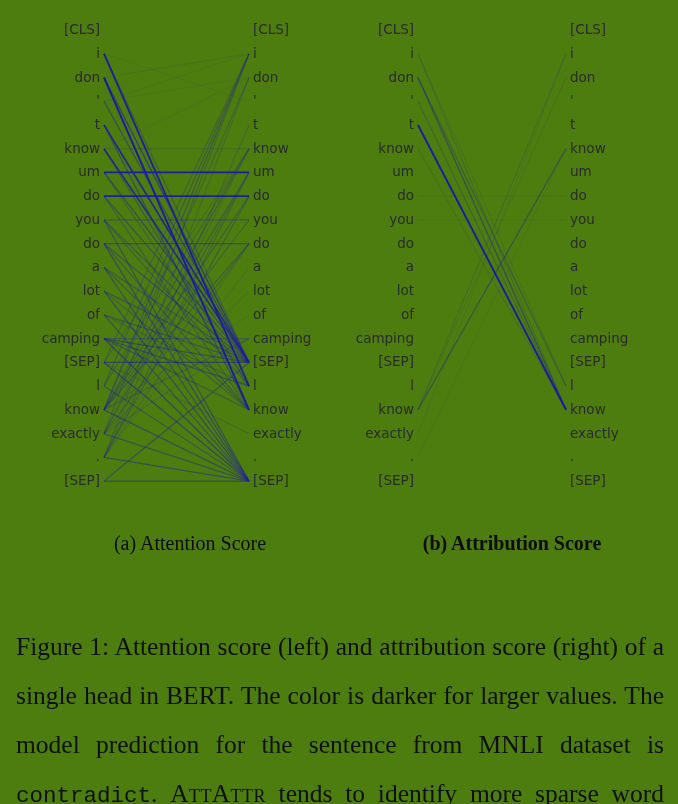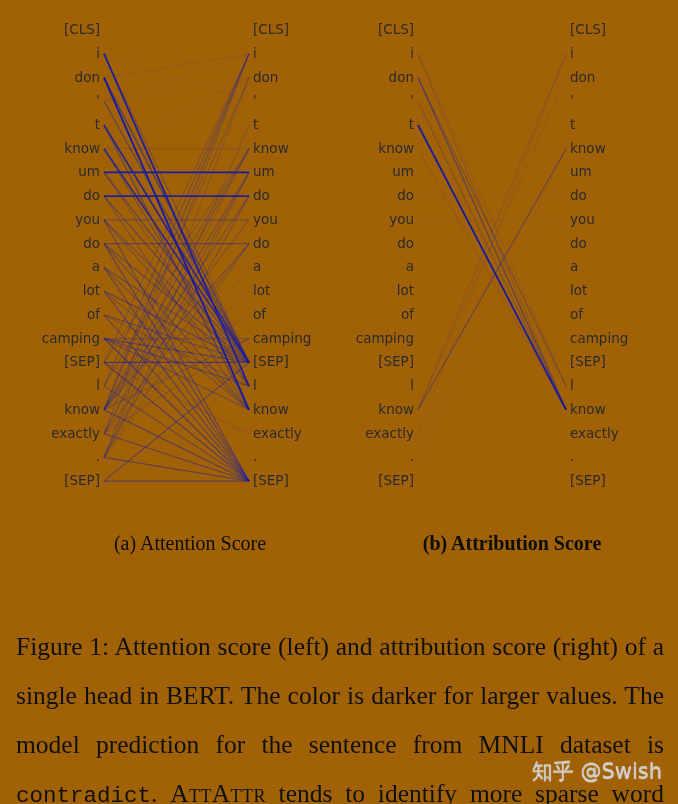--- a/index.html
+++ b/index.html
@@ -1,16 +1,16 @@
 <!DOCTYPE html>
 <html><head>
 <meta charset="utf-8">
 <style>
   html,body{margin:0;padding:0;background:#ffffff;}
-  .page{position:relative;width:678px;height:804px;background:#a16207;overflow:hidden;
+  .page{position:relative;width:678px;height:804px;background:#4d7c0f;overflow:hidden;
         font-family:"Liberation Serif",serif;color:#141414;}
   #graph{position:absolute;left:0;top:0;}
   .subcaption{position:absolute;top:532px;transform:translateX(-50%);
       font-family:"Liberation Serif",serif;font-size:20px;color:#0d0d0d;white-space:nowrap;}
   #caption-a{left:190px;}
   #caption-b{left:512px;font-weight:bold;}
   #fig-caption{position:absolute;left:16px;top:622px;width:648px;
       font-family:"Liberation Serif",serif;font-size:25.5px;line-height:49px;
       text-align:justify;color:#101010;}
   .seg-serif{font-family:"Liberation Serif",serif;}
@@ -202,15 +202,14 @@
         <text x="414" y="481.1" text-anchor="end" dominant-baseline="middle">[SEP]</text>
         <text x="570" y="481.1" text-anchor="start" dominant-baseline="middle">[SEP]</text>
       </g>
     </svg>
 
   <div id="caption-a" class="subcaption">(a) Attention Score</div>
   <div id="caption-b" class="subcaption">(b) Attribution Score</div>
 
   <div id="fig-caption"><span class="seg-serif">Figure 1: Attention score (left) and attribution score (right) of a single head in BERT. The color is darker for larger values. The model prediction for the sentence from MNLI dataset is </span><span class="seg-mono">contradict</span><span class="seg-serif">. </span><span class="seg-smallcaps">AttAttr</span><span class="seg-serif"> tends to identify more sparse word interactions that contribute to the final model decision.</span></div>
 
-  <div id="watermark">知乎 @Swish</div>
 
 </div>
 
 </body></html>

